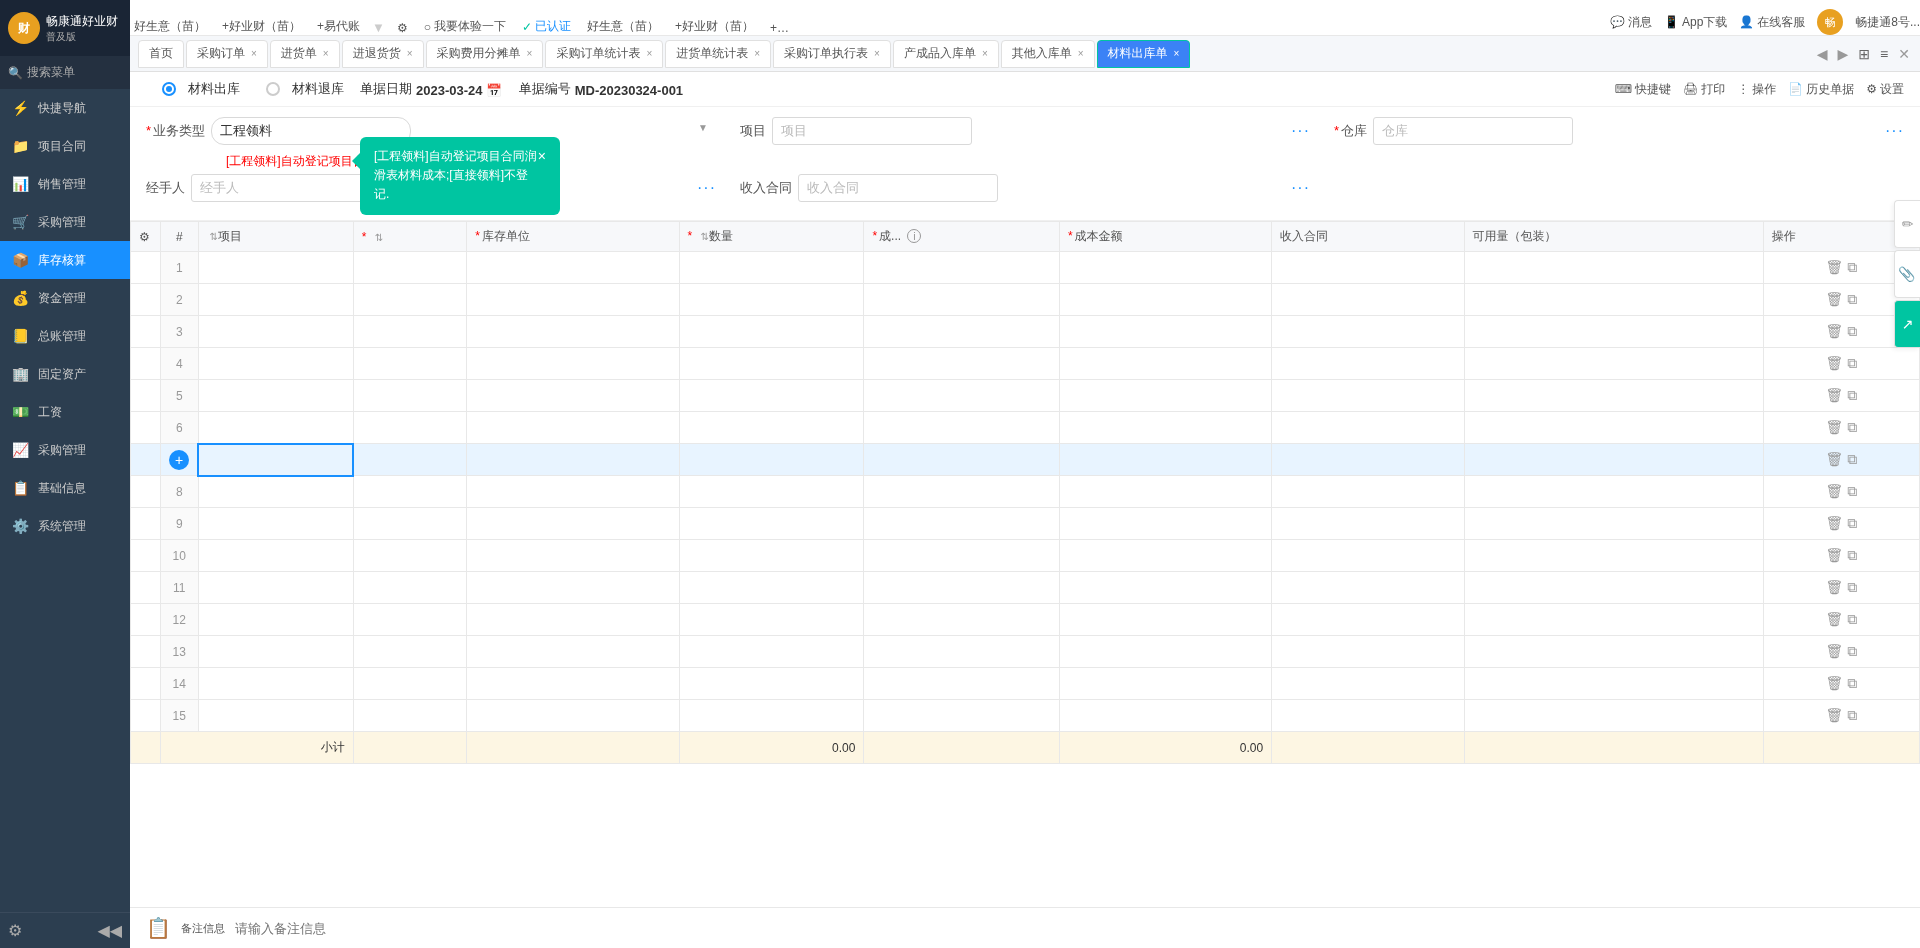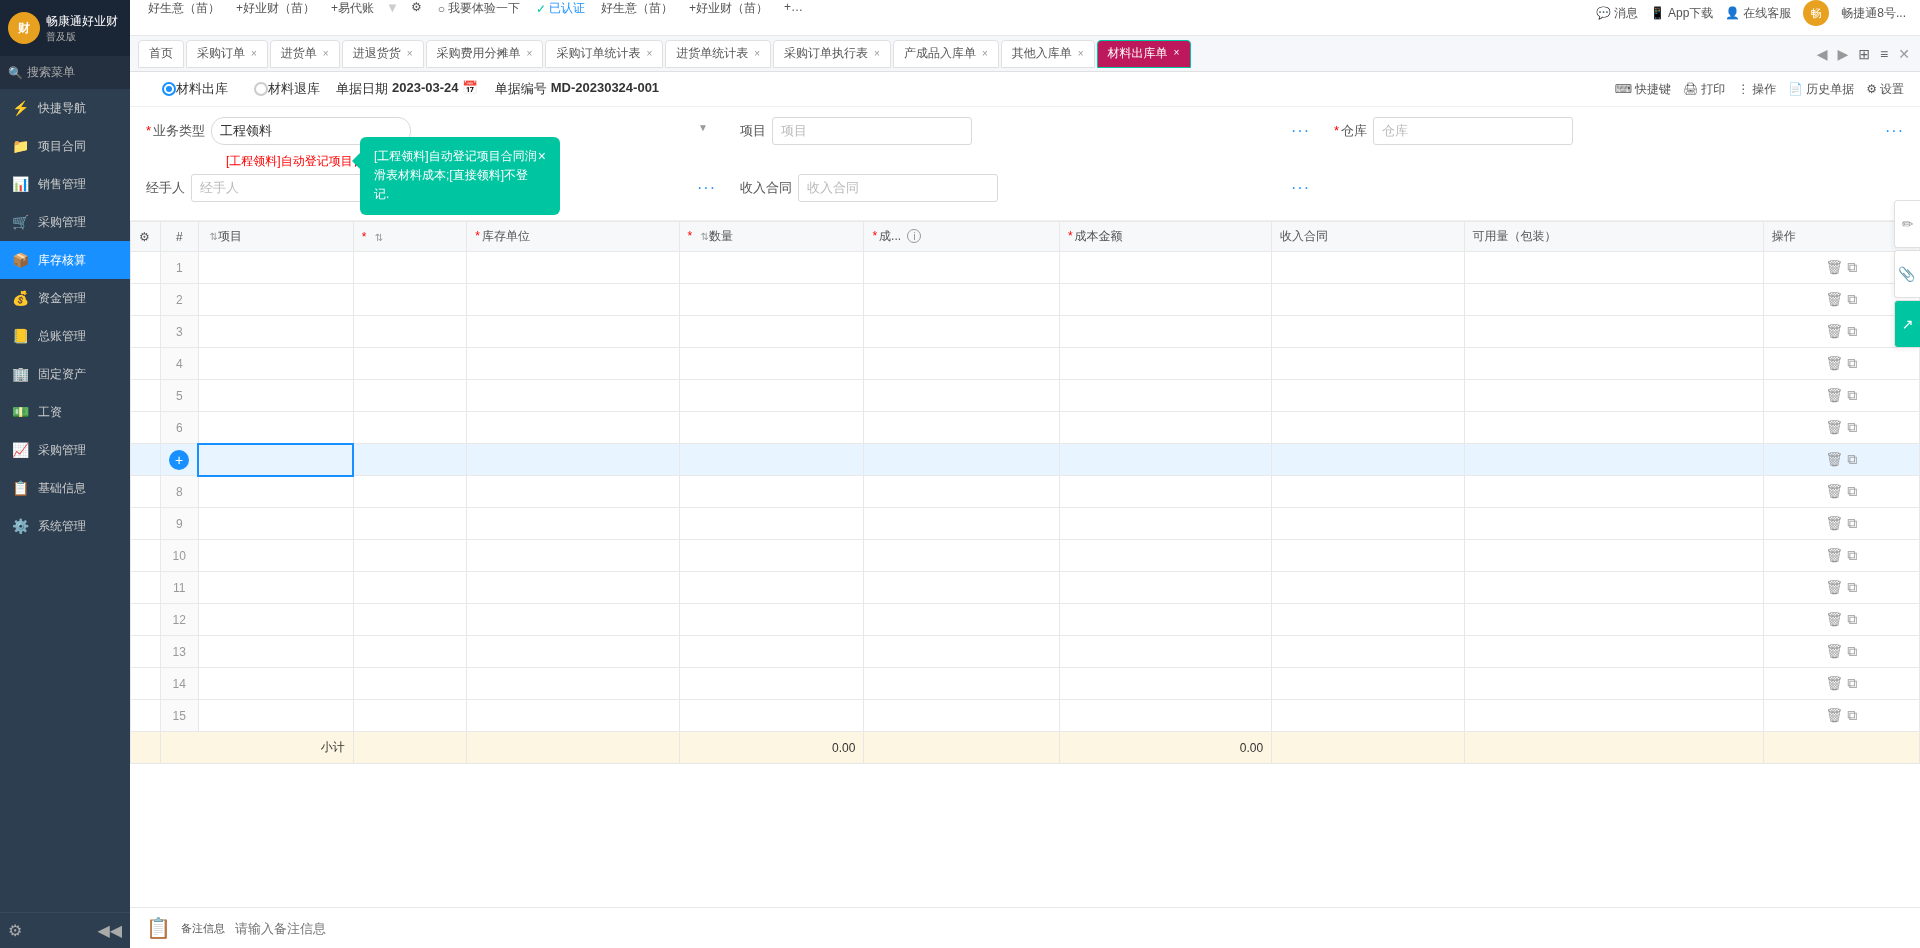--- a/index.html
+++ b/index.html
@@ -14,47 +14,47 @@
     .sidebar-nav-item.active { background: #1890ff; color: white; }
     .sidebar-nav-icon { width: 18px; height: 18px; display: flex; align-items: center; justify-content: center; font-size: 14px; flex-shrink: 0; }
     .sidebar-nav-label { font-size: 12px; }
     .sidebar-footer { margin-top: auto; padding: 8px; display: flex; justify-content: space-between; align-items: center; border-top: 1px solid #3a4a5c; }
     .sidebar-footer-btn { color: #aaa; cursor: pointer; font-size: 16px; }
 
     
     .main { flex: 1; display: flex; flex-direction: column; height: 948px; overflow: hidden; }
 
     
-    .topbar { height: 36px; background: #fff; border-bottom: 1px solid #e8e8e8; display: flex; align-items: flex-start; padding: 0 14px; gap: 8px; flex-shrink: 0; }
+    .topbar { height: 36px; background: #fff; border-bottom: 1px solid #e8e8e8; display: flex; align-items: flex-end; padding: 0 0; gap: 8px; flex-shrink: 0; }
     .topbar-item { font-size: 12px; color: #555; cursor: pointer; white-space: nowrap; padding: 0 4px; display: flex; align-items: center; gap: 3px; }
     .topbar-certified { color: #1890ff; display: flex; align-items: center; gap: 3px; }
     .topbar-right { margin-left: auto; display: flex; align-items: center; gap: 12px; font-size: 12px; color: #555; }
     .topbar-right-item { cursor: pointer; display: flex; align-items: center; gap: 3px; }
     .user-avatar { width: 26px; height: 26px; background: #e8a020; border-radius: 50%; display: flex; align-items: center; justify-content: center; color: white; font-size: 11px; cursor: pointer; }
 
     
     .tabs-bar { height: 36px; background: #f5f7fa; border-bottom: 1px solid #e0e0e0; display: flex; align-items: center; padding: 0 8px; gap: 2px; flex-shrink: 0; overflow: hidden; }
     .tab { display: flex; align-items: center; gap: 4px; padding: 4px 10px; background: #fff; border: 1px solid #e0e0e0; border-radius: 4px 4px 0 0; font-size: 12px; color: #555; cursor: pointer; white-space: nowrap; height: 28px; }
-    .tab.active { background: #be185d; color: #fff; border-color: #00c5a1; font-family: Liberation Mono, monospace; }
+    .tab.active { background: #3b82f6; color: #fff; border-color: #00c5a1; }
     .tab-close { font-size: 10px; color: #999; cursor: pointer; margin-left: 2px; }
     .tab.active .tab-close { color: #fff; }
     .tabs-bar-right { margin-left: auto; display: flex; align-items: center; gap: 6px; }
     .tab-nav-btn { cursor: pointer; color: #999; font-size: 14px; padding: 2px; }
     .tab-view-btn { cursor: pointer; color: #666; font-size: 14px; padding: 2px; }
 
     
     .form-container { background: #fff; padding: 0; flex: 1; display: flex; flex-direction: column; overflow: hidden; }
     .form-header { padding: 8px 16px; border-bottom: 1px solid #f0f0f0; display: flex; align-items: center; gap: 16px; flex-shrink: 0; }
     .form-header-left { display: flex; align-items: center; gap: 16px; }
     .radio-group { display: flex; align-items: center; gap: 10px; }
-    .radio-item { display: flex; align-items: center; gap: 0; cursor: pointer; font-size: 13px; padding-left: 16px; }
+    .radio-item { display: flex; align-items: center; gap: 12px; cursor: pointer; font-size: 13px; padding-left: 16px; }
     .radio-dot { width: 14px; height: 14px; border-radius: 50%; border: 2px solid #ccc; display: flex; align-items: center; justify-content: center; }
     .radio-dot.selected { border-color: #1890ff; }
     .radio-dot.selected::after { content: ''; width: 6px; height: 6px; border-radius: 50%; background: #1890ff; }
-    .date-field { display: flex; align-items: flex-start; gap: 4px; font-size: 13px; }
+    .date-field { display: flex; align-items: flex-end; gap: 4px; font-size: 13px; }
     .date-icon { color: #1890ff; cursor: pointer; }
     .form-header-right { margin-left: auto; display: flex; align-items: center; gap: 12px; }
     .header-action-btn { font-size: 12px; color: #555; cursor: pointer; display: flex; align-items: center; gap: 3px; }
 
     
     .form-fields { padding: 10px 16px; border-bottom: 1px solid #f0f0f0; flex-shrink: 0; position: relative; }
     .form-row { display: flex; align-items: flex-start; gap: 24px; margin-bottom: 8px; }
     .form-field { display: flex; align-items: center; gap: 6px; flex: 1; }
     .form-label { color: #555; font-size: 13px; white-space: nowrap; }
     .required-mark { color: #f00; margin-right: 2px; }

